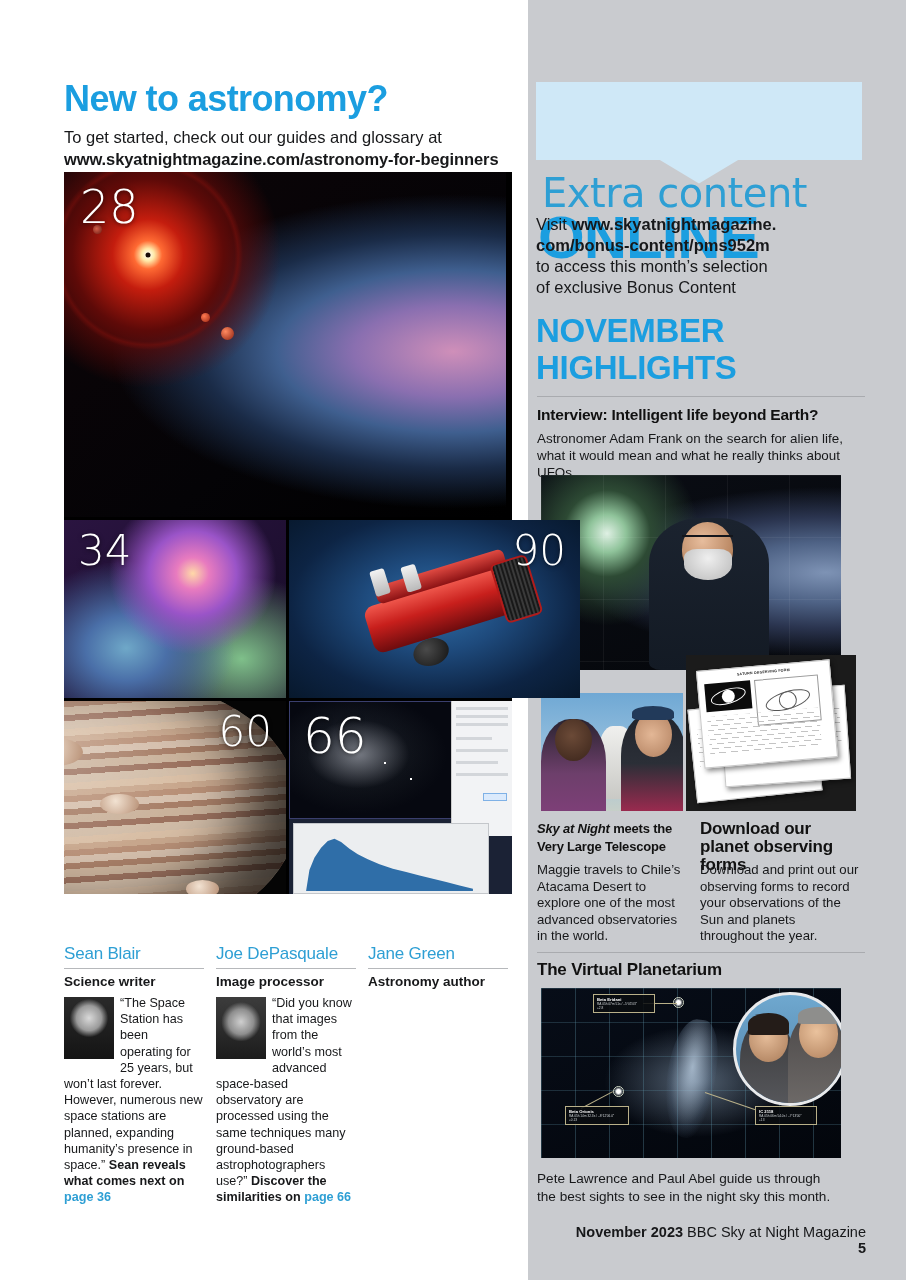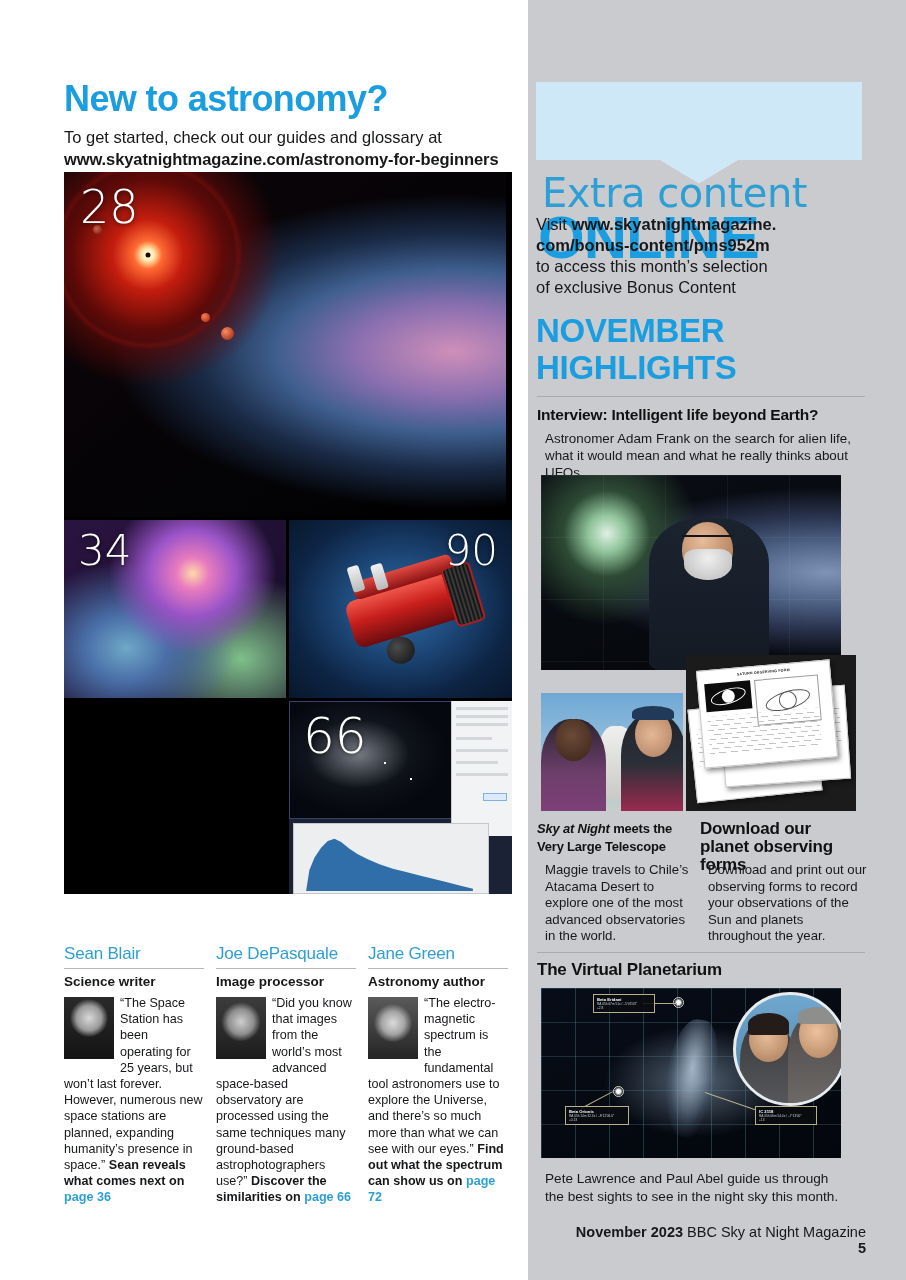--- a/index.html
+++ b/index.html
@@ -42,21 +42,21 @@
   .visit-block .b{font-weight:bold;}
   .nov-head{
     position:absolute;left:536px;top:312px;width:340px;
     font-size:33px;line-height:37px;font-weight:bold;color:#1b9ee0;
     letter-spacing:-.3px;
   }
   .hr{position:absolute;height:1px;background:#a9abaf;}
   .sec-title{
     position:absolute;font-weight:bold;color:#111;letter-spacing:-.2px;
   }
-  .sec-body{position:absolute;color:#17181a;margin-left:8px;}
+  .sec-body{position:absolute;color:#17181a;}
 
   
   .ph{position:absolute;overflow:hidden;background:#000;}
   .interview-photo{left:541px;top:475px;width:300px;height:195px;}
   .ip-sky{position:absolute;inset:0;background:
       radial-gradient(circle at 22% 30%,#dff0e4 0%,#8fc39a 7%,#2d4a34 16%,rgba(10,18,12,0) 34%),
       radial-gradient(ellipse at 95% 50%,#7e93b5 0%,#4e6285 22%,#2b3550 40%,rgba(10,12,20,0) 62%),
       linear-gradient(160deg,#0a0d14,#05070b);}
   .ip-grid{position:absolute;inset:0;background:
       repeating-linear-gradient(to right,rgba(255,255,255,.05) 0 1px,rgba(0,0,0,0) 1px 62px),
@@ -175,22 +175,22 @@
   .t1 .p1{position:absolute;left:31%;top:41%;width:9px;height:9px;border-radius:50%;background:radial-gradient(circle at 35% 35%,#ff7a52,#9c2612);}
   .t1 .p2{position:absolute;left:35.5%;top:45%;width:13px;height:13px;border-radius:50%;background:radial-gradient(circle at 35% 35%,#ff8a60,#8d2110);}
   .t1 .p3{position:absolute;left:6.5%;top:15.5%;width:9px;height:9px;border-radius:50%;background:radial-gradient(circle at 40% 40%,#d4604a,#6b1a12);}
 
   .t2{left:0;top:348px;width:222px;height:178px;background:
       radial-gradient(ellipse at 58% 30%,#ffd9a8 0%,#e87bbf 9%,#9a54c8 24%,rgba(40,16,60,0) 46%),
       radial-gradient(ellipse at 28% 72%,#6fa8c8 0%,#4a6fa8 18%,rgba(12,20,40,0) 48%),
       radial-gradient(ellipse at 80% 78%,#7fc08a 0%,rgba(30,60,40,0) 42%),
       linear-gradient(150deg,#2a1440,#140b24);}
   .t2 .num{left:14px;top:6px;font-size:42px;}
-  .t3{left:225px;top:348px;width:223px;height:178px;background:
-      radial-gradient(ellipse at 50% 48%,#2f6ea8 0%,#1e4a7c 35%,#0d2444 70%,#07182c 100%);}
+  .t3{left:225px;top:348px;width:260px;height:178px;background:
+      radial-gradient(ellipse at 50% 48%,#2f6ea8 0%,#1e4a7c 35%,#0d2444 70%,#07182c 100%); padding-left: 31px;}
   .t3 .num{right:14px;top:6px;font-size:42px;}
   .scope{position:absolute;left:16%;top:26%;width:74%;height:48%;transform:rotate(-17deg);}
   .scope-tube{position:absolute;left:14%;top:22%;width:78%;height:56%;border-radius:10px 14px 14px 10px;
       background:linear-gradient(180deg,#f0584d 0%,#c81f1c 45%,#6e0c0e 100%);}
   .scope-top{position:absolute;left:22%;top:2%;width:62%;height:22%;border-radius:6px;
       background:linear-gradient(180deg,#e04a42,#8c1214);}
   .scope-front{position:absolute;right:6%;top:16%;width:16%;height:68%;border-radius:6px;
       background:repeating-linear-gradient(to right,#181818 0 2px,#3a3a3a 2px 4px);
       border:2px solid #b21c1a;}
   .scope-knob{position:absolute;left:30%;bottom:-10%;width:17%;height:32%;border-radius:50%;
@@ -405,20 +405,28 @@
         <div class="scope-tube"></div>
         <div class="scope-top"></div>
         <div class="scope-front"></div>
         <div class="scope-knob"></div>
         <div class="scope-f1"></div>
         <div class="scope-f2"></div>
       </div>
       <div class="num">90</div>
     </div>
 
+    <div class="tile t4">
+      <div class="jup">
+        <div class="jspot" style="left:18%;top:22%;width:17%;height:11%;"></div>
+        <div class="jspot" style="left:40%;top:44%;width:12%;height:8%;"></div>
+        <div class="jspot" style="left:66%;top:78%;width:10%;height:7%;"></div>
+      </div>
+      <div class="num">60</div>
+    </div>
 
     <div class="tile t5">
       <div class="t5-img">
         <div class="t5-star" style="left:58%;top:52%;width:2px;height:2px;"></div>
         <div class="t5-star" style="left:74%;top:66%;width:2px;height:2px;"></div>
       </div>
       <div class="t5-ui">
         <div class="bar" style="top:6px;"></div>
         <div class="bar" style="top:14px;"></div>
         <div class="bar" style="top:22px;"></div>
@@ -451,18 +459,15 @@
     <div class="role">Image processor</div>
     <div class="body">
       <span class="avatar av-b"></span><span>“Did you know that images from the world’s most advanced space-based observatory are processed using the same techniques many ground-based astrophotographers use?” </span><b>Discover the similarities on </b><b class="pg">page 66</b>
     </div>
   </div>
 
   <div class="cc c3">
     <div class="nm">Jane Green</div>
     <div class="rule"></div>
     <div class="role">Astronomy author</div>
-    <div class="body">
-      <span class="avatar av-c"></span><span>“The electro-magnetic spectrum is the fundamental tool astronomers use to explore the Universe, and there’s so much more than what we can see with our eyes.” </span><b>Find out what the spectrum can show us on </b><b class="pg">page 72</b>
-    </div>
   </div>
 
 </div>
 
 </body></html>

